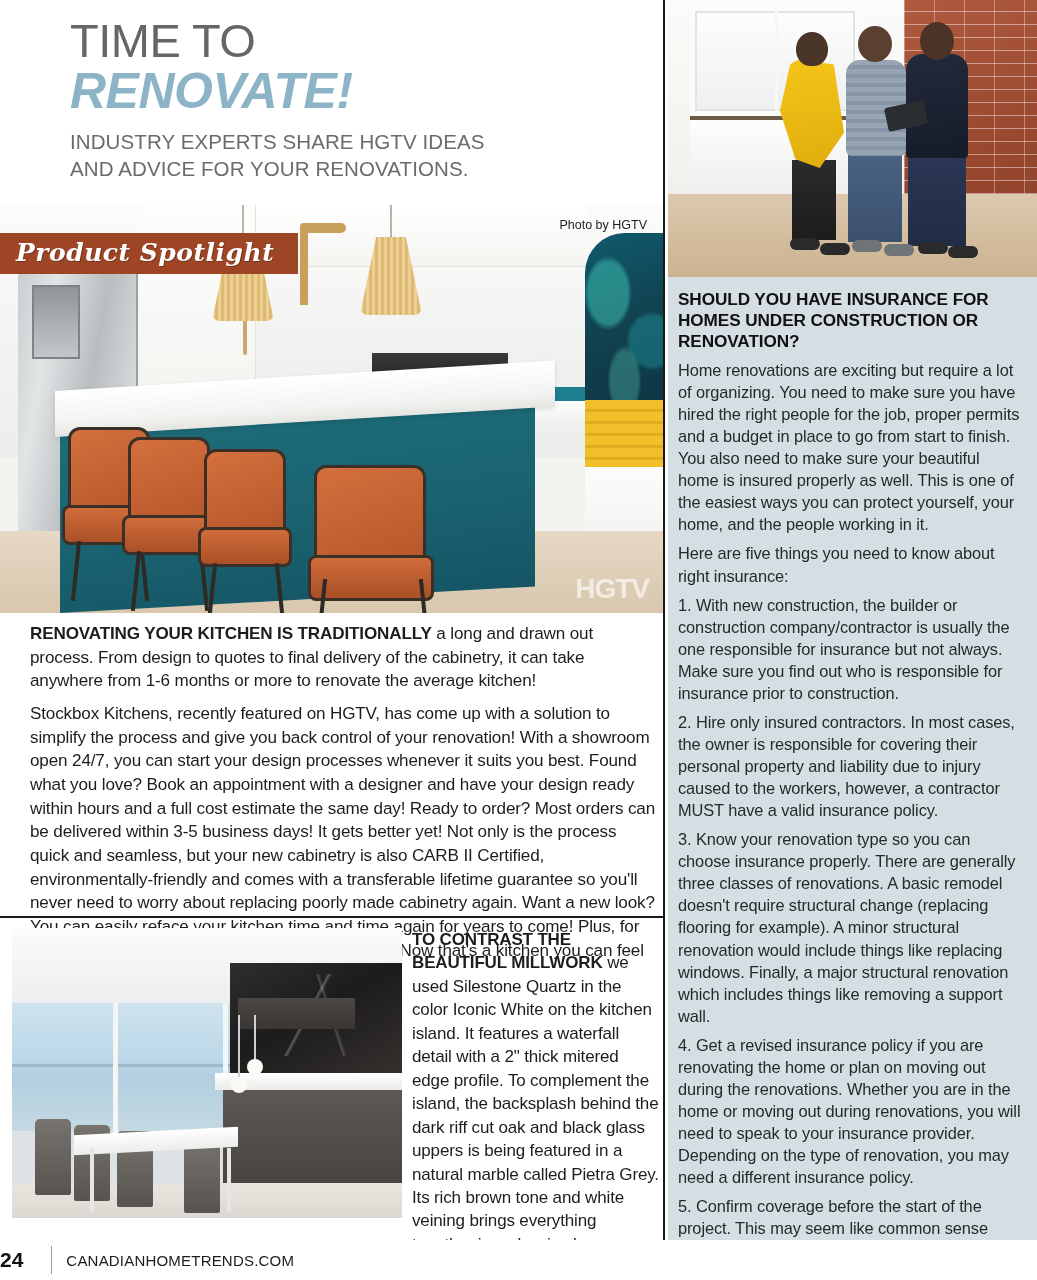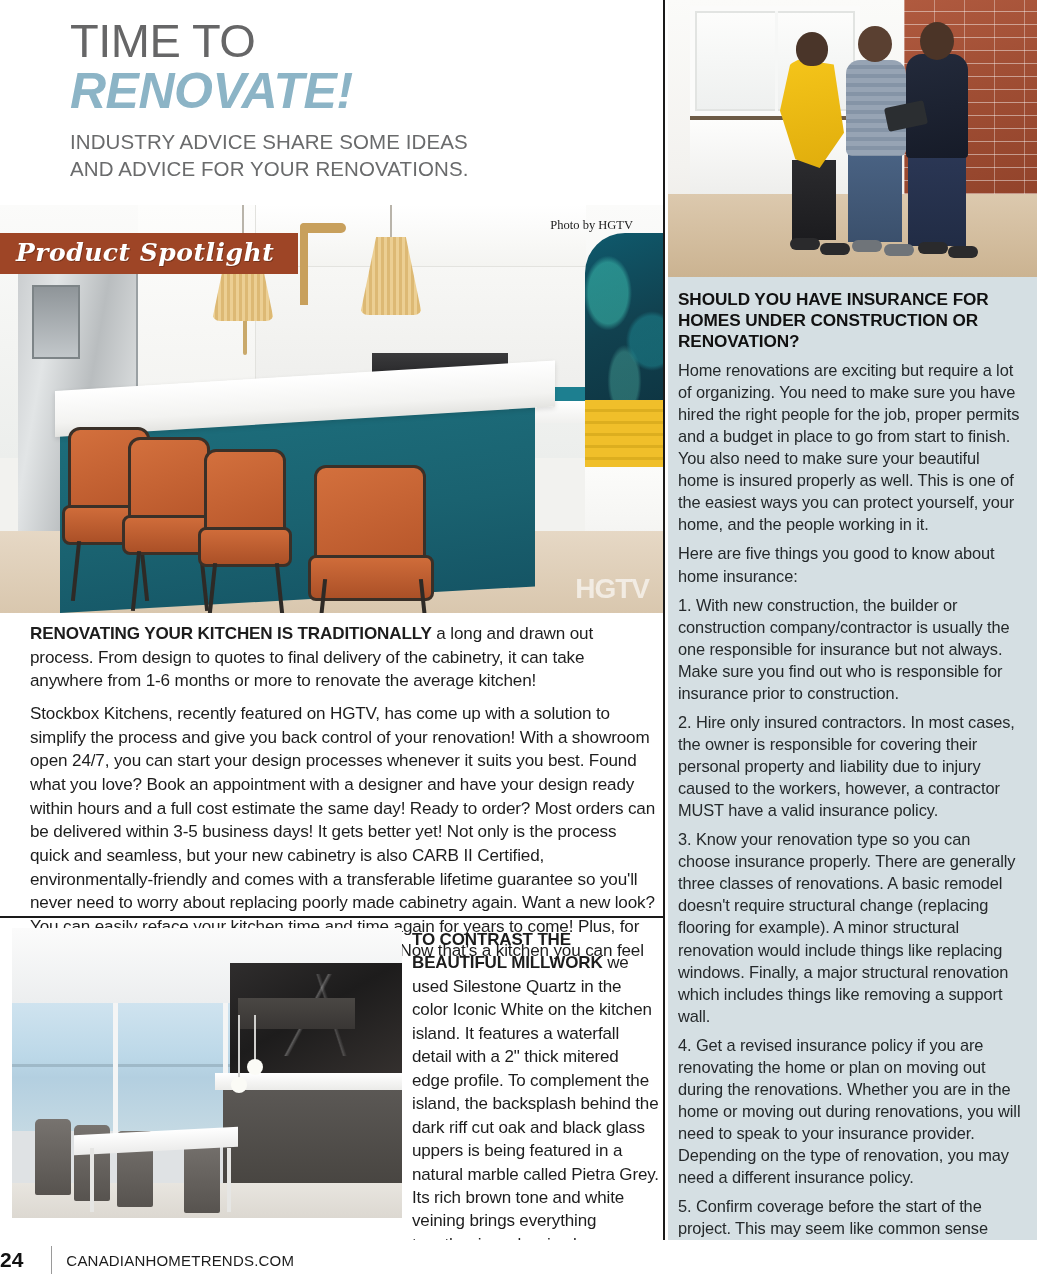--- a/index.html
+++ b/index.html
@@ -200,23 +200,23 @@
     position:absolute; right:0; bottom:26px; width:78px; height:120px;
     background: linear-gradient(180deg,#fcfcfa,#eeeeec);
   }
   .hgtv-mark {
     position:absolute; right:14px; bottom:8px;
     font-size:28px; font-weight:700; color:rgba(255,255,255,0.62);
     letter-spacing:-1px; font-family:"Liberation Sans", sans-serif;
   }
 
   .photo-credit {
-    position:absolute; right:30px; top:218px;
+    position:absolute; right:16px; top:218px;
     font-size:12.5px; color:#1c1c1c;
-    font-family:Liberation Serif, serif;
+    font-family:Liberation Sans, sans-serif;
     z-index:6;
   }
 
   .spotlight-banner {
     position:absolute; left:0; top:233px;
     background:#9e4526;
     color:#ffffff;
     padding:5px 24px 7px 16px;
     font-family:"DejaVu Serif", serif;
     font-style:italic;
@@ -464,21 +464,21 @@
 </head>
 <body>
 
 <div class="page">
 
   <div class="main-col">
 
     <div class="masthead">
       <div class="kicker">TIME TO</div>
       <div class="headline-accent">RENOVATE!</div>
-      <div class="deck">INDUSTRY ADVICE SHARE SOME IDEAS</div>
+      <div class="deck">INDUSTRY EXPERTS SHARE HGTV IDEAS</div>
       <div class="deck" style="margin-top:0">AND ADVICE FOR YOUR RENOVATIONS.</div>
     </div>
 
     <div class="hero-photo">
       <div class="hp-wall"></div>
       <div class="hp-cab-left"></div>
       <div class="hp-upper"></div>
       <div class="hp-backsplash"></div>
       <div class="hp-faucet" style="left:300px;"></div>
       <div class="hp-range"></div>
@@ -593,21 +593,21 @@
       <div class="sp-shoe" style="left:152px; top:243px;"></div>
       <div class="sp-shoe" style="left:184px; top:240px; background:#6f7479;"></div>
       <div class="sp-shoe" style="left:216px; top:244px; background:#6f7479;"></div>
       <div class="sp-shoe" style="left:250px; top:242px;"></div>
       <div class="sp-shoe" style="left:280px; top:246px;"></div>
     </div>
 
     <div class="insurance-panel">
       <div class="ins-title">SHOULD YOU HAVE INSURANCE FOR HOMES UNDER CONSTRUCTION OR RENOVATION?</div>
       <p>Home renovations are exciting but require a lot of organizing. You need to make sure you have hired the right people for the job, proper permits and a budget in place to go from start to finish. You also need to make sure your beautiful home is insured properly as well. This is one of the easiest ways you can protect yourself, your home, and the people working in it.</p>
-      <p>Here are five things you good to know about home insurance:</p>
+      <p>Here are five things you need to know about right insurance:</p>
       <p>1. With new construction, the builder or construction company/contractor is usually the one responsible for insurance but not always. Make sure you find out who is responsible for insurance prior to construction.</p>
       <p>2. Hire only insured contractors. In most cases, the owner is responsible for covering their personal property and liability due to injury caused to the workers, however, a contractor MUST have a valid insurance policy.</p>
       <p>3. Know your renovation type so you can choose insurance properly. There are generally three classes of renovations. A basic remodel doesn't require structural change (replacing flooring for example). A minor structural renovation would include things like replacing windows. Finally, a major structural renovation which includes things like removing a support wall.</p>
       <p>4. Get a revised insurance policy if you are renovating the home or plan on moving out during the renovations. Whether you are in the home or moving out during renovations, you will need to speak to your insurance provider. Depending on the type of renovation, you may need a different insurance policy.</p>
       <p><span>5. Confirm coverage before the start of the project. This may seem like common sense however you may think it's OK to start before the policy is confirmed. It is always best to wait, to avoid incurring losses due to the occurrence of uninsured accidents.</span></p>
     </div>
 
   </div>
 
   <div class="footer">

